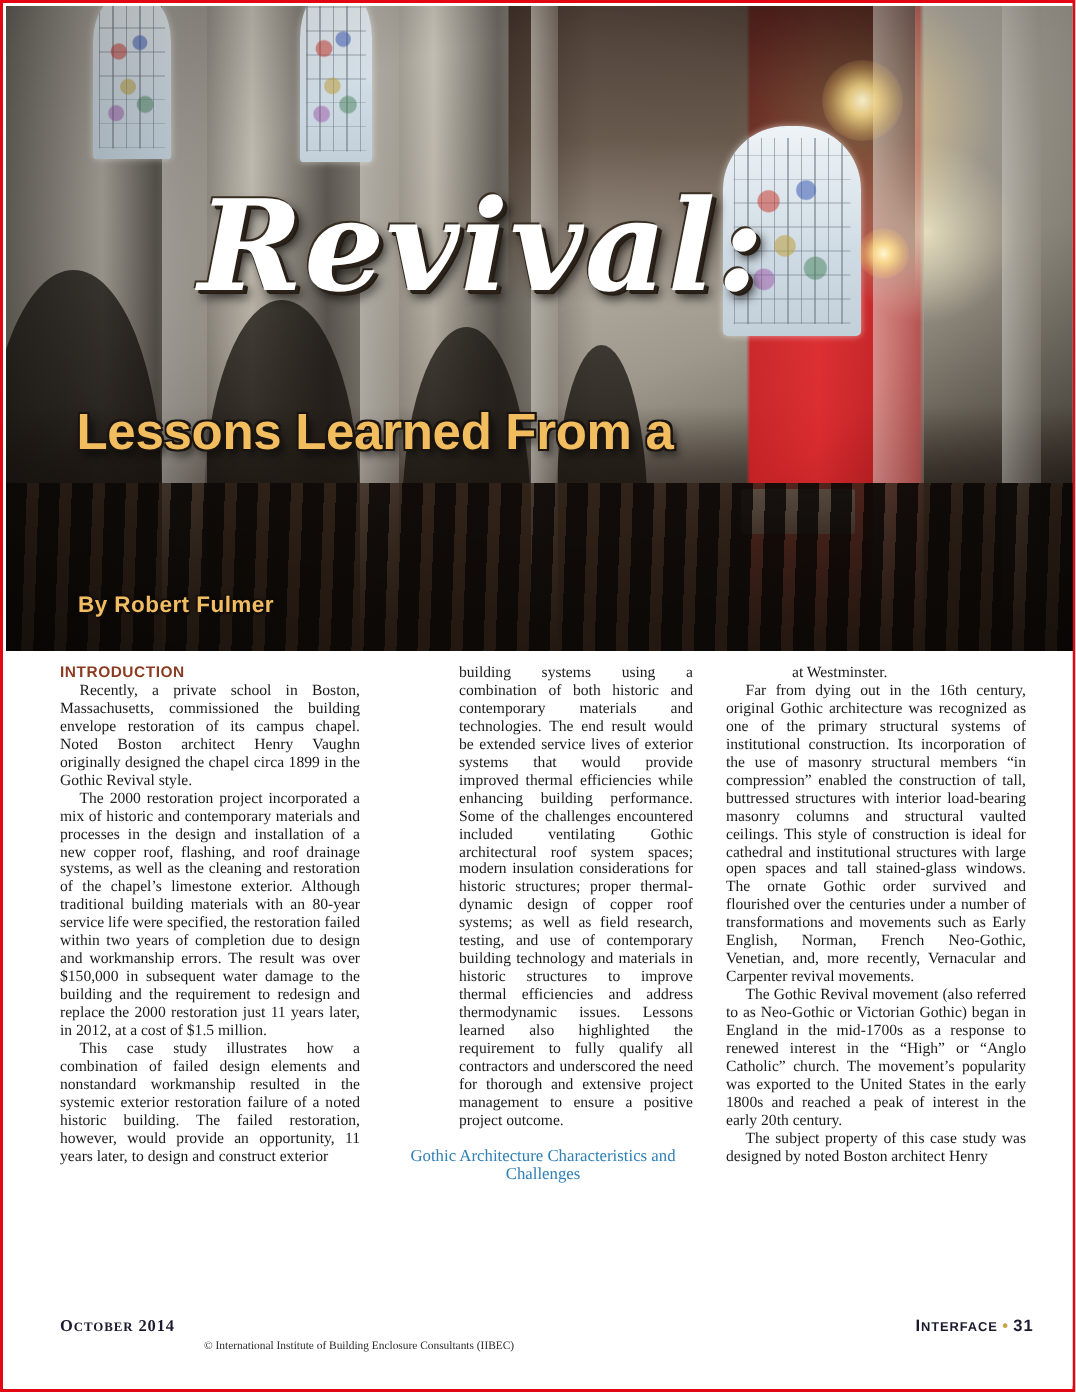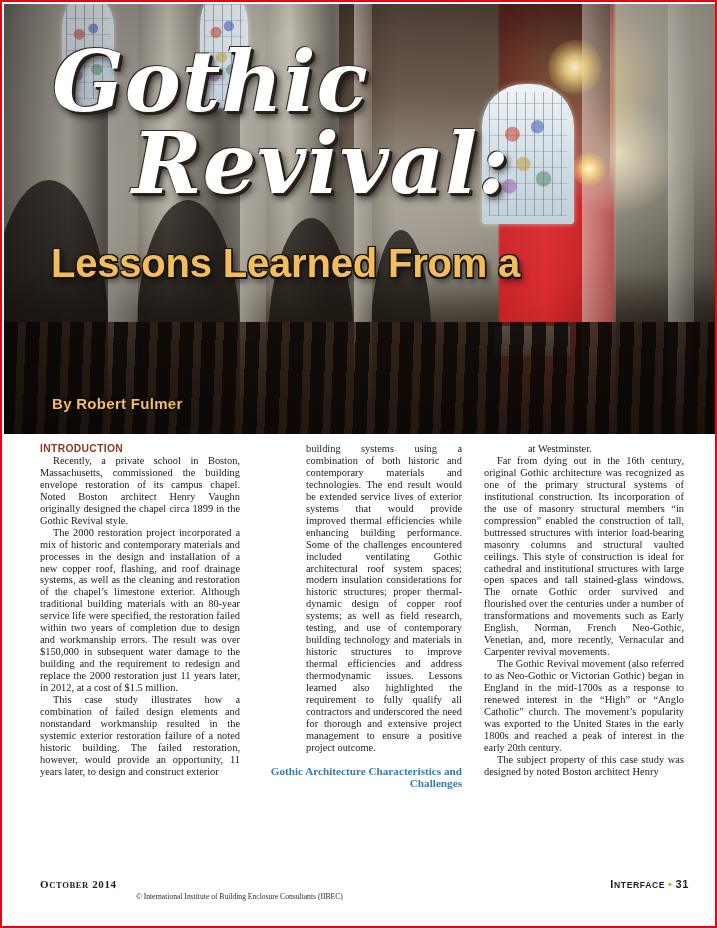--- a/index.html
+++ b/index.html
@@ -131,28 +131,29 @@
   }
   .title-revival {
     left: 128px; top: 118px;
     font-size: 84px;
   }
   .subtitle {
     position: absolute;
     font-family: "Liberation Sans", "DejaVu Sans", sans-serif;
     font-weight: bold;
     color: #f2bd5e;
-    font-size: 40px;
+    font-size: 34px;
     letter-spacing: -0.2px;
     white-space: nowrap;
     line-height: 1.18;
     text-shadow:
       1.5px 1.5px 0 #1a1410, -1.2px -1.2px 0 #1a1410,
       1.5px -1.2px 0 #1a1410, -1.2px 1.5px 0 #1a1410,
       0 0 2px #1a1410, 3px 4px 6px rgba(0,0,0,0.7);
+    margin-top: 28px;
   }
   .subtitle-1 { left: 47px; top: 236px; }
   .subtitle-2 { left: 38px; top: 276px; }
 
   .byline {
     position: absolute;
     left: 48px; top: 391px;
     font-family: "Liberation Sans", "DejaVu Sans", sans-serif;
     font-weight: bold;
     font-size: 15px;
@@ -202,23 +203,23 @@
     font-size: 10.3px;
     font-weight: bold;
     letter-spacing: 0.35px;
     color: #8c3a20;
     text-align: left;
   }
   h2.sec-head {
     margin: 11px 0 0 0;
     font-family: "Liberation Serif", "DejaVu Serif", serif;
     font-size: 11.2px;
-    font-weight: bold;
+    font-weight: normal;
     color: #2f7fb5;
-    text-align: right;
+    text-align: center;
     line-height: 12.6px;
   }
 
   
   .footer {
     position: absolute;
     left: 36px;
     right: 28px;
     bottom: 22px;
     height: 24px;
@@ -285,21 +286,20 @@
     </div>
 
     <div class="hero-chandelier" style="left:544px; top:36px;"></div>
     <div class="hero-chandelier" style="left:568px; top:148px; width:34px; height:34px;"></div>
 
     <div class="hero-altar" style="left:490px; top:322px; width:76px; height:30px;"></div>
     <div class="hero-pews"></div>
     <div class="hero-vignette"></div>
 
     <div class="title-block">
-      <div class="blackletter title-gothic">Gothic</div>
       <div class="blackletter title-revival">Revival:</div>
       <div class="subtitle subtitle-1">Lessons Learned From a</div>
       <div class="byline">By Robert Fulmer</div>
     </div>
   </div>
 
   <div class="body-area">
 
     <div class="columns">
 

